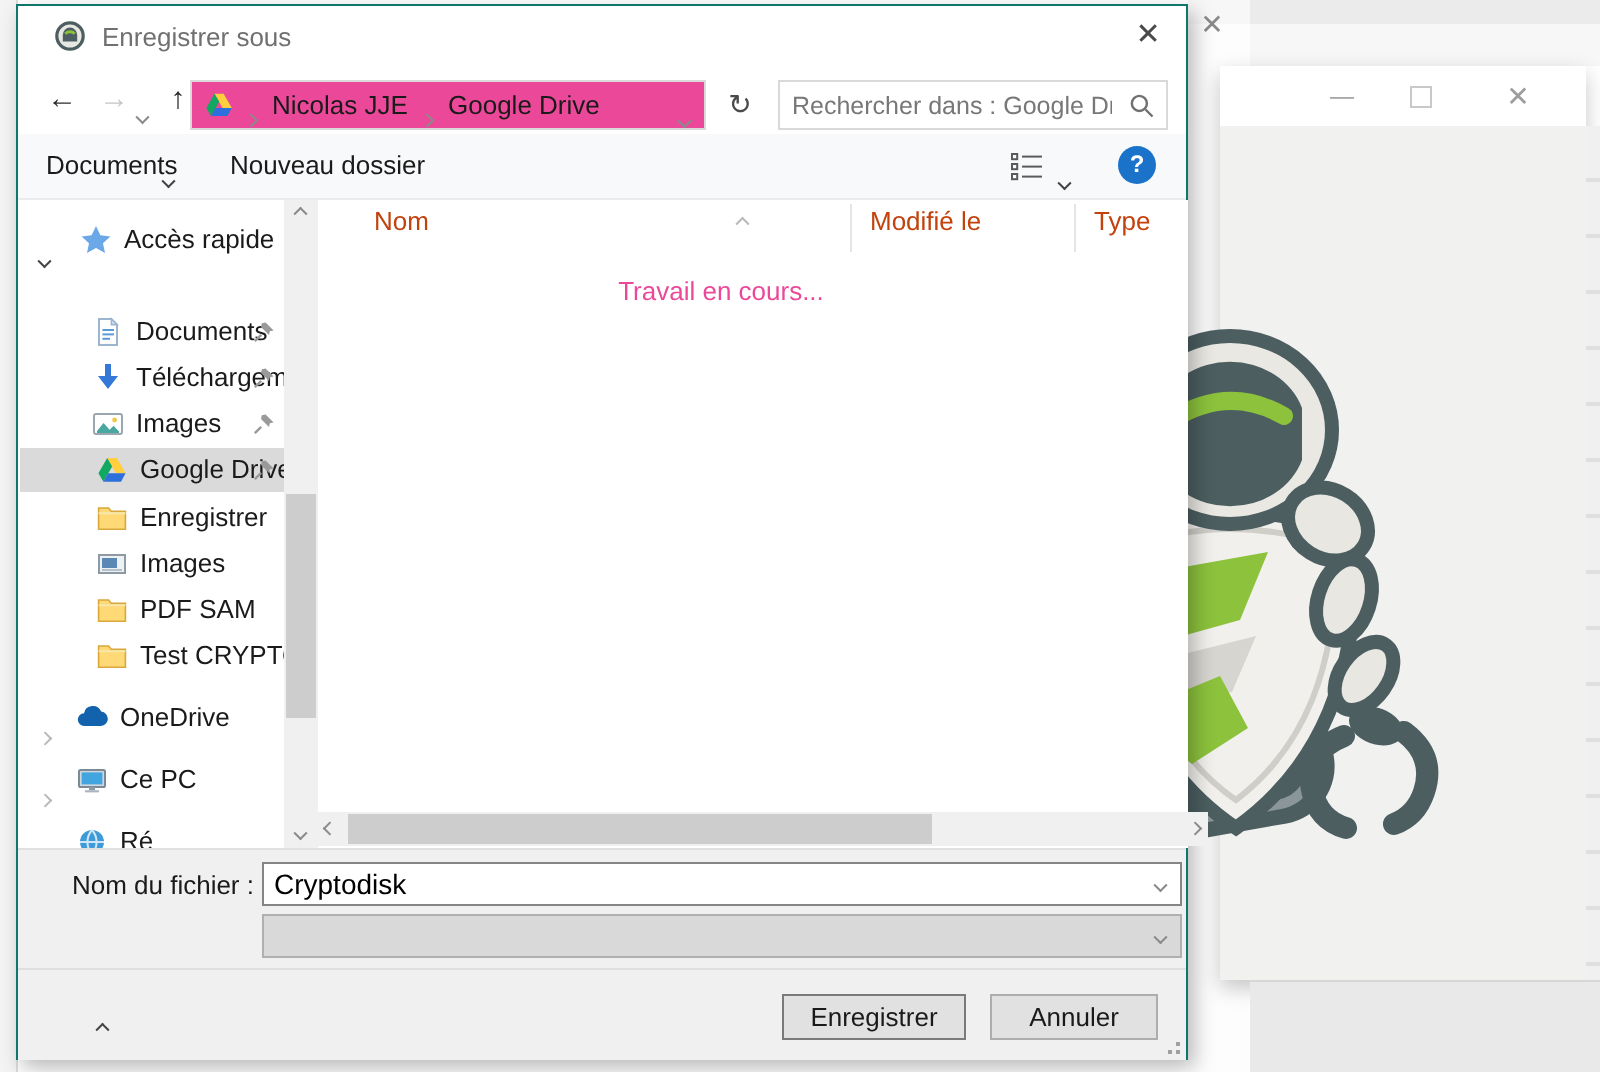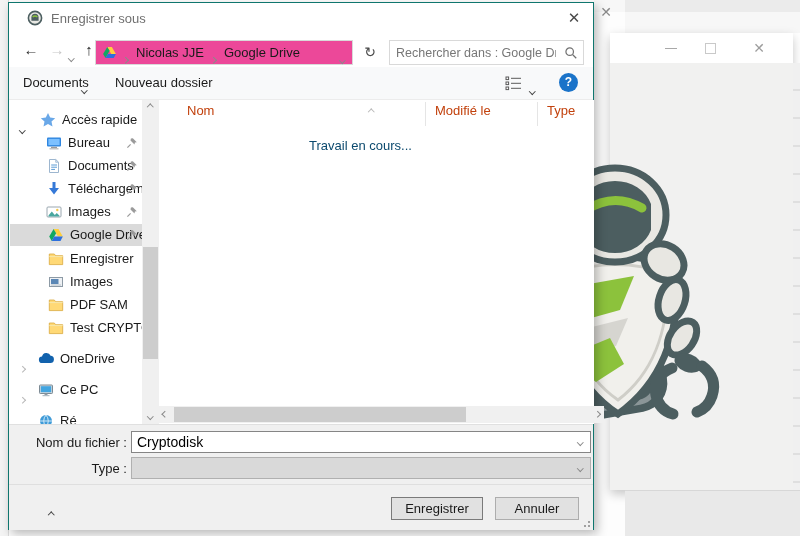--- a/index.html
+++ b/index.html
@@ -76,21 +76,21 @@
   
   .vsb{position:absolute;left:133px;top:97px;width:17px;height:324px;background:#f0f0f0}
   .vsb .thumb{position:absolute;left:1px;top:147px;width:15px;height:112px;background:#cdcdcd}
   .sbarrow{position:absolute;width:17px;height:15px;display:flex;align-items:center;justify-content:center}
 
   
   .listarea{position:absolute;left:150px;top:97px;width:435px;height:324px;background:#fff}
   .hdr{position:absolute;top:3px;height:24px;color:#c2410c}
   .hdr-div{position:absolute;top:2px;width:1px;height:24px;background:#e5e5e5}
   .sortchev{position:absolute;left:210px;top:2px}
-  .status{position:absolute;left:0;top:38px;width:403px;text-align:center;color:#0c4a6e}
+  .status{position:absolute;left:0;top:38px;width:403px;text-align:center;color:#ec4899}
   .hsb{position:absolute;left:150px;top:403px;width:445px;height:17px;background:#f0f0f0}
   .hsb .thumb{position:absolute;left:15px;top:1px;width:292px;height:15px;background:#cdcdcd}
   .hsbarrow{position:absolute;top:0;width:13px;height:17px;display:flex;align-items:center;justify-content:center}
 
   
   .formpanel{position:absolute;left:0;top:421px;width:100%;height:60px;background:#f0f0f0;border-top:1px solid #e0e0e0}
   .flabel{position:absolute;width:118px;text-align:right;color:#1a1a1a}
   .combo{position:absolute;left:122px;width:460px;height:22px;background:#fff;border:1px solid #858585}
   .combo input{position:absolute;left:5px;top:1px;width:420px;height:18px;border:none;outline:none;
     font-family:"Liberation Sans",sans-serif;font-size:14px;color:#000;background:transparent}
@@ -212,33 +212,20 @@
     <div class="sidebar">
 
       <div class="srow" style="top:9px">
         <span class="exp"><i class="chev down small"></i></span>
         <svg class="sicon" style="left:30px" viewBox="0 0 16 16">
           <path d="M8 1l2.2 4.6 5 .6-3.7 3.4 1 4.9L8 12l-4.5 2.5 1-4.9L.8 6.2l5-.6z" fill="#6aa8e8"></path>
         </svg>
         <span class="slabel" style="left:52px">Accès rapide</span>
       </div>
 
-      <div class="srow" style="top:32px">
-        <svg class="sicon" style="left:36px" viewBox="0 0 16 16">
-          <rect x="1" y="2.5" width="14" height="9" rx="1" fill="#2f86e0"></rect>
-          <rect x="2.4" y="3.9" width="11.2" height="6.2" fill="#7cc0ff"></rect>
-          <rect x="5" y="11.8" width="6" height="1.3" fill="#9a9a9a"></rect>
-          <rect x="3.5" y="13.2" width="9" height="1.2" fill="#b5b5b5"></rect>
-        </svg>
-        <span class="slabel" style="left:58px">Bureau</span>
-        <svg class="pin" viewBox="0 0 12 12">
-          <path d="M6.8 1.2l4 4-1.9.4-.4 1.9-4-4 .4-1.9z" fill="#9a9a9a"></path>
-          <line x1="4.6" y1="7.4" x2="1.4" y2="10.6" stroke="#9a9a9a" stroke-width="1.2"></line>
-        </svg>
-      </div>
 
       <div class="srow" style="top:55px">
         <svg class="sicon" style="left:36px" viewBox="0 0 16 16">
           <path d="M3.5 1.5h6.2l2.8 2.8v10.2H3.5z" fill="#fff" stroke="#9db6cf"></path>
           <path d="M9.7 1.5v2.8h2.8z" fill="#dce9f5" stroke="#9db6cf" stroke-width=".8"></path>
           <g stroke="#5b9bd5" stroke-width="1">
             <line x1="5.2" y1="7" x2="11" y2="7"></line>
               <line x1="5.2" y1="9.2" x2="11" y2="9.2"></line>
               <line x1="5.2" y1="11.4" x2="9" y2="11.4"></line>
           </g>
@@ -380,21 +367,20 @@
     </div>
 
     <div class="formpanel">
       <span class="flabel" style="left:0;top:10px">Nom du fichier :</span>
       <div class="combo" style="top:6px">
         <input value="Cryptodisk" style="">
         <span class="dropzone">
             <i class="chev down gray small"></i>
           </span>
       </div>
-      <span class="flabel" style="left:0;top:36px">Type :</span>
       <div class="combo disabled" style="top:32px">
         <span class="dropzone">
             <i class="chev down gray small"></i>
           </span>
       </div>
     </div>
 
     <div class="footer">
       <span class="abs" style="left:40px;top:20px"><i class="chev up small"></i></span>
       <button class="btn primary" style="left:382px;width:92px">Enregistrer</button>

